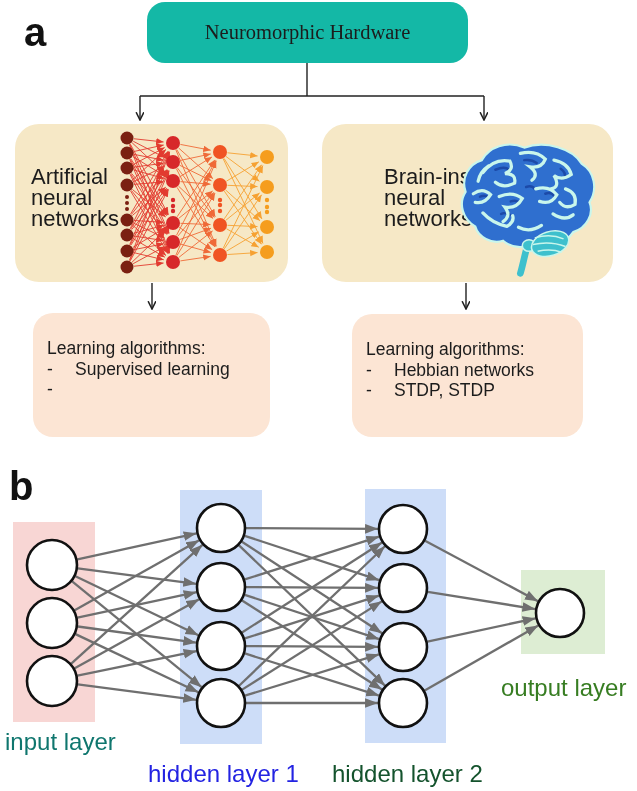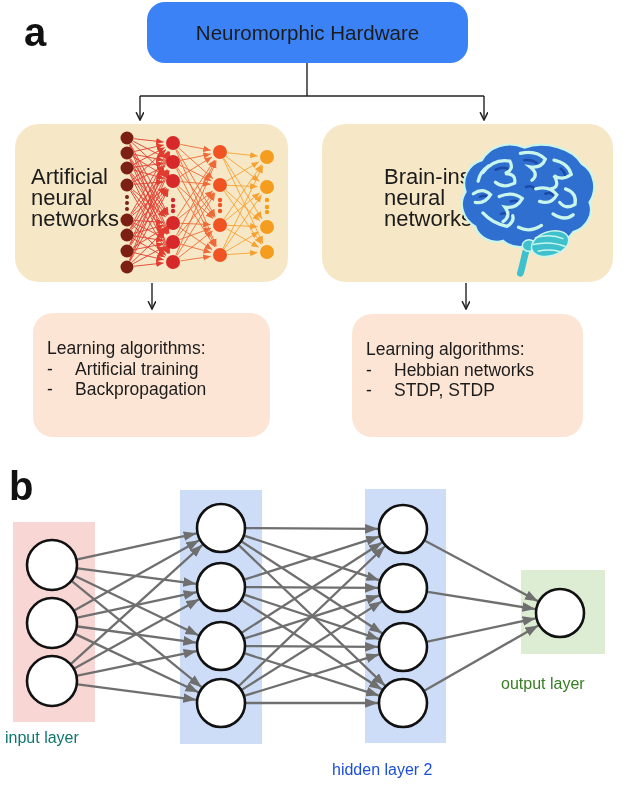--- a/index.html
+++ b/index.html
@@ -25,56 +25,55 @@
   #right-cat-box .cat-text{width:136px;margin-left:46px;}
 
   #left-algo-box{left:33px;top:313px;width:237px;height:124px;border-radius:20px;}
   #right-algo-box{left:352px;top:314px;width:231px;height:123px;border-radius:20px;}
   .algo-inner{position:absolute;left:14px;top:25px;right:24px;font-size:17.5px;line-height:20.5px;}
   .algo-item{display:flex;}
   .algo-dash{width:28px;flex:0 0 28px;}
 
   #gfx{position:absolute;left:0;top:0;pointer-events:none;}
 
-  .nn-label{position:absolute;font-size:16px;line-height:1.1;white-space:nowrap;}
+  .nn-label{position:absolute;font-size:24px;line-height:1.1;white-space:nowrap;}
   #lbl-input{left:5px;top:729px;}
   #lbl-hidden1{left:148px;top:761px;}
   #lbl-hidden2{left:332px;top:761px;}
   #lbl-output{left:501px;top:675px;}
 </style>
 </head>
 <body>
 
 <div class="stage">
 
   <div id="label-a" class="abs panel-label">a</div>
   <div id="label-b" class="abs panel-label">b</div>
 
-  <div id="root-box" class="round-box" style="background: #3b82f6;">
+  <div id="root-box" class="round-box" style="background: #14b8a6; font-family: Liberation Serif, serif;">
     <span>Neuromorphic Hardware</span>
   </div>
 
   <div id="left-cat-box" class="round-box" style="background: rgb(246, 232, 198);">
     <div class="cat-text">Artificial neural networks</div>
   </div>
 
   <div id="right-cat-box" class="round-box" style="background: rgb(246, 232, 198);">
     <div class="cat-text">Brain-inspired neural networks</div>
   </div>
 
   <div id="left-algo-box" class="round-box" style="background: rgb(252, 229, 212);">
     <div class="algo-inner">
       <div>Learning algorithms:</div>
       <div class="algo-item">
         <span class="algo-dash">-</span>
-        <span>Artificial training</span>
+        <span>Supervised learning</span>
       </div>
       <div class="algo-item">
         <span class="algo-dash">-</span>
-        <span>Backpropagation</span>
       </div>
     </div>
   </div>
 
   <div id="right-algo-box" class="round-box" style="background: rgb(252, 229, 212);">
     <div class="algo-inner">
       <div>Learning algorithms:</div>
       <div class="algo-item">
         <span class="algo-dash">-</span>
         <span>Hebbian networks</span>
@@ -318,16 +317,17 @@
         <circle cx="221" cy="703" r="24" fill="#ffffff" stroke="#111111" stroke-width="2.6"></circle>
         <circle cx="403" cy="529" r="24" fill="#ffffff" stroke="#111111" stroke-width="2.6"></circle>
         <circle cx="403" cy="588" r="24" fill="#ffffff" stroke="#111111" stroke-width="2.6"></circle>
         <circle cx="403" cy="647" r="24" fill="#ffffff" stroke="#111111" stroke-width="2.6"></circle>
         <circle cx="403" cy="703" r="24" fill="#ffffff" stroke="#111111" stroke-width="2.6"></circle>
         <circle cx="560" cy="613" r="24" fill="#ffffff" stroke="#111111" stroke-width="2.6"></circle>
       </g>
   </svg>
 
   <div id="lbl-input" class="nn-label" style="color: #0f766e;">input layer</div>
-  <div id="lbl-hidden2" class="nn-label" style="color: #1d4ed8;">hidden layer 2</div>
+  <div id="lbl-hidden1" class="nn-label" style="color: rgb(35, 35, 226);">hidden layer 1</div>
+  <div id="lbl-hidden2" class="nn-label" style="color: #14532d;">hidden layer 2</div>
   <div id="lbl-output" class="nn-label" style="color: rgb(55, 125, 34);">output layer</div>
 
 </div>
 
 </body></html>

